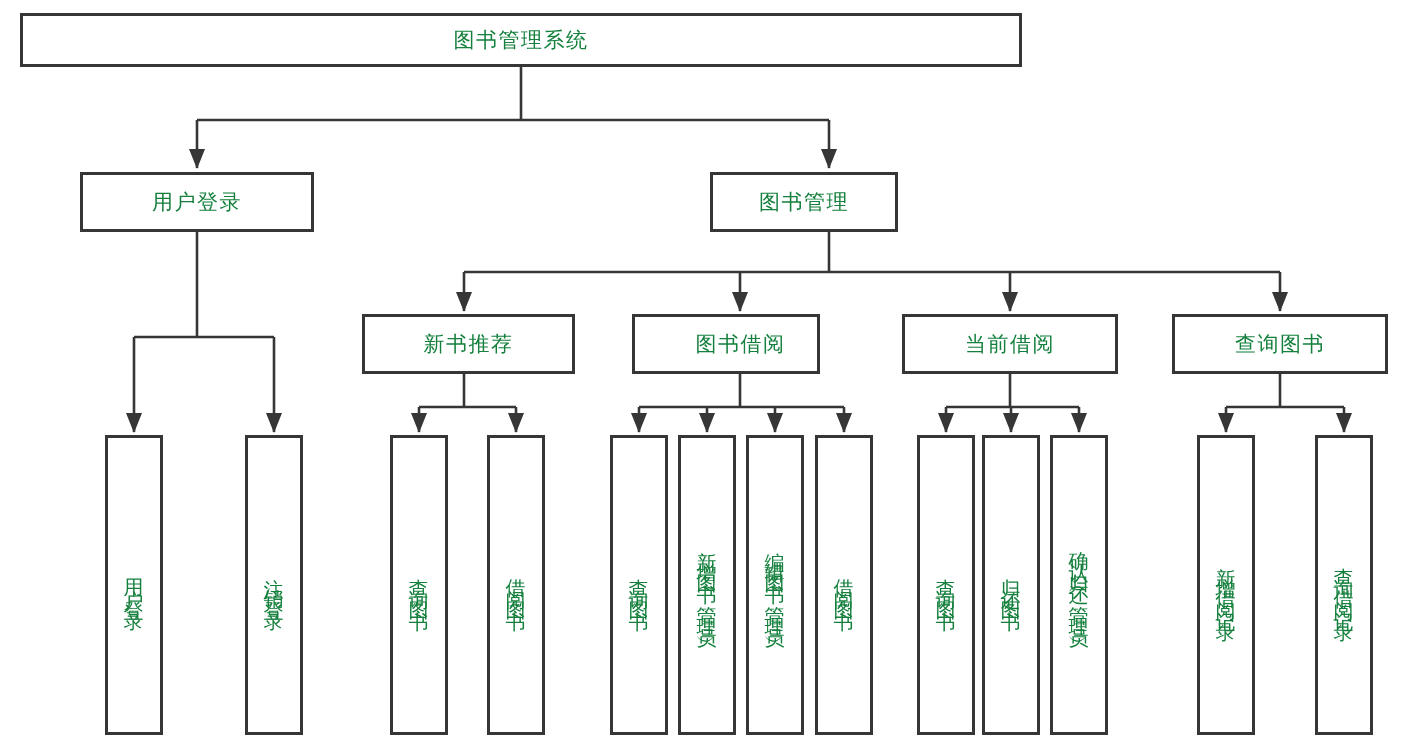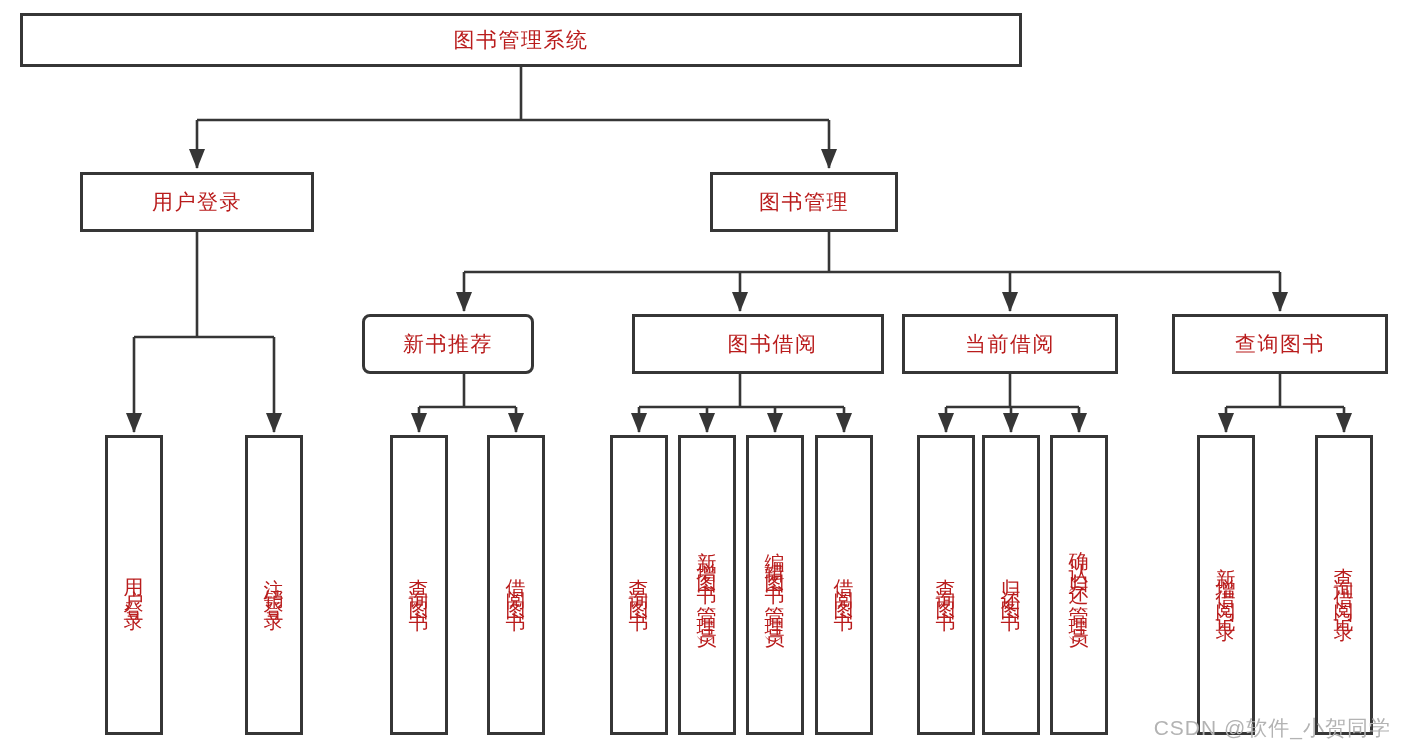--- a/index.html
+++ b/index.html
@@ -17,21 +17,21 @@
     z-index: 1;
   }
   .node {
     position: absolute;
     box-sizing: border-box;
     border: 3px solid #363636;
     background: #ffffff;
     display: flex;
     align-items: center;
     justify-content: center;
-    color: #b91c1c;
+    color: #15803d;
     z-index: 2;
   }
   .node.root {
     left: 20px; top: 13px; width: 1002px; height: 54px;
     font-size: 21px; letter-spacing: 1.5px;
   }
   .node.h2 { top: 172px; height: 60px; font-size: 21px; letter-spacing: 1.5px; }
   .node.h3 { top: 314px; height: 60px; font-size: 21px; letter-spacing: 1.5px; }
   .node.leaf { top: 435px; height: 300px; width: 58px; }
   .node.leaf .vtext {
@@ -111,24 +111,24 @@
     <span>图书管理系统</span>
   </div>
 
   <div class="node h2" style="left:80px; width:234px;">
     <span>用户登录</span>
   </div>
   <div class="node h2" style="left:710px; width:188px;">
     <span>图书管理</span>
   </div>
 
-  <div class="node h3" style="left:362px; width:172px;border-radius:8px;">
+  <div class="node h3" style="left:362px; width:213px;">
     <span>新书推荐</span>
   </div>
-  <div class="node h3" style="left:632px; width:252px;padding-left:29px;">
+  <div class="node h3" style="left:632px; width:188px;padding-left:29px;">
     <span>图书借阅</span>
   </div>
   <div class="node h3" style="left:902px; width:216px;justify-content:center;">
     <span>当前借阅</span>
   </div>
   <div class="node h3" style="left:1172px; width:216px;">
     <span>查询图书</span>
   </div>
 
   <div class="node leaf" style="left:105px;">
@@ -168,15 +168,14 @@
     <span class="vtext">确认归还（管理员）</span>
   </div>
 
   <div class="node leaf" style="left:1197px;">
     <span class="vtext">新增借阅记录</span>
   </div>
   <div class="node leaf" style="left:1315px;">
     <span class="vtext">查询借阅记录</span>
   </div>
 
-  <div class="watermark">CSDN @软件_小贺同学</div>
 
 </div>
 
 </body></html>

